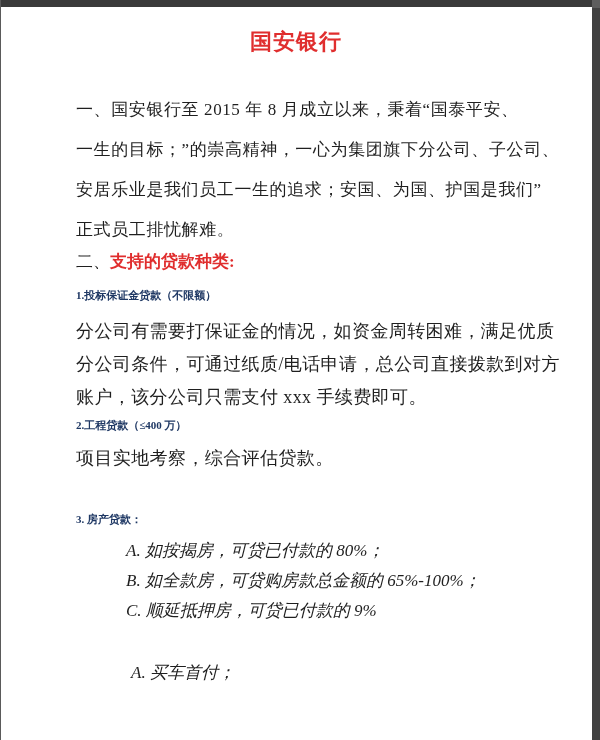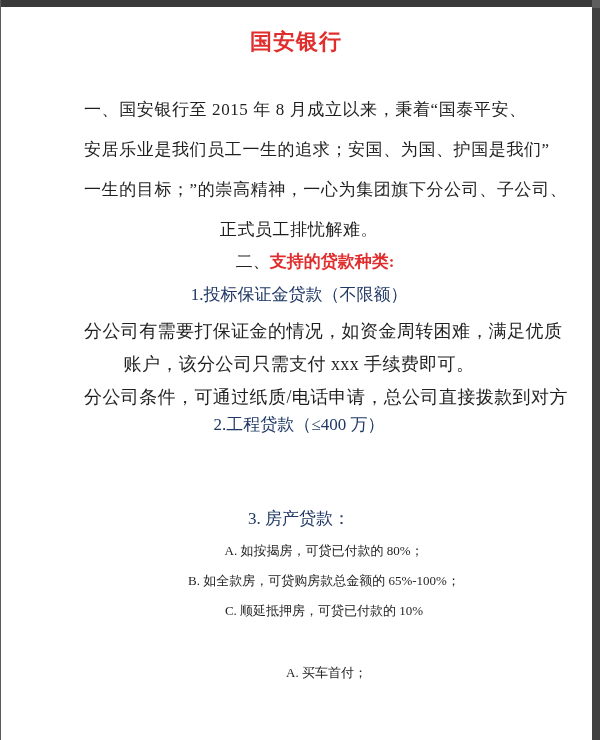--- a/index.html
+++ b/index.html
@@ -36,96 +36,96 @@
   .doc-title {
     position: absolute; top: 28px; left: 0;
     width: 592px;
     text-align: center;
     font-size: 22px;
     font-weight: bold;
     color: #e02e2e;
     letter-spacing: 1px;
     line-height: 28px;
   }
-  .block { position: absolute; left: 84px; width: 430px; text-align: center; }
+  .block { position: absolute; left: 76px; width: 430px; }
   .intro {
     top: 90px;
     font-size: 17px;
     line-height: 40px;
     letter-spacing: 0.6px;
     white-space: nowrap;
   }
   .sec-heading {
     top: 250px;
     font-size: 17px;
     line-height: 24px;
     white-space: nowrap;
-    margin-left: 16px;
   }
   .sec-heading .red { color: #e02e2e; font-weight: bold; }
   .loan-heading {
-    font-size: 17px;
-    font-weight: normal;
+    font-size: 11px;
+    font-weight: bold;
     color: #1f3864;
     line-height: 22px;
     white-space: nowrap;
   }
   .h-bid { top: 284px; }
   .h-proj { top: 414px; }
   .h-prop { top: 508px; }
   .h-cons { top: 630px; padding-left: 8px; }
   .body-text {
     font-size: 18px;
     letter-spacing: 0.4px;
     white-space: nowrap;
   }
   .b-bid { top: 315px; line-height: 33px; }
   .b-proj { top: 442px; line-height: 32px; }
-  .items { font-size: 13px; line-height: 30px; white-space: nowrap; }
+  .items { font-size: 17px; line-height: 30px; white-space: nowrap; font-style: italic; }
   .i-prop { top: 536px; padding-left: 50px; }
   .i-cons { top: 658px; padding-left: 55px; }
 </style>
 </head>
 <body>
 
 <div class="page">
 
   <div class="topbar"></div>
   <div class="left-edge"></div>
   <div class="scrollbar"></div>
   <div class="scrollbar-corner"></div>
 
   <div class="doc-title">国安银行</div>
 
   <div class="block intro">
     <div>一、国安银行至 2015 年 8 月成立以来，秉着“国泰平安、</div>
+    <div>一生的目标；”的崇高精神，一心为集团旗下分公司、子公司、</div>
     <div>安居乐业是我们员工一生的追求；安国、为国、护国是我们”</div>
-    <div>一生的目标；”的崇高精神，一心为集团旗下分公司、子公司、</div>
     <div>正式员工排忧解难。</div>
   </div>
 
   <div class="block sec-heading">
     <span>二、</span><span class="red">支持的贷款种类:</span>
   </div>
 
   <div class="block loan-heading h-bid">1.投标保证金贷款（不限额）</div>
   <div class="block body-text b-bid">
     <div>分公司有需要打保证金的情况，如资金周转困难，满足优质</div>
+    <div>分公司条件，可通过纸质/电话申请，总公司直接拨款到对方</div>
     <div>账户，该分公司只需支付 xxx 手续费即可。</div>
-    <div>分公司条件，可通过纸质/电话申请，总公司直接拨款到对方</div>
   </div>
 
   <div class="block loan-heading h-proj">2.工程贷款（≤400 万）</div>
   <div class="block body-text b-proj">
+    <div>项目实地考察，综合评估贷款。</div>
   </div>
 
   <div class="block loan-heading h-prop">3. 房产贷款：</div>
   <div class="block items i-prop">
     <div>A. 如按揭房，可贷已付款的 80%；</div>
     <div>B. 如全款房，可贷购房款总金额的 65%-100%；</div>
-    <div>C. 顺延抵押房，可贷已付款的 10%</div>
+    <div>C. 顺延抵押房，可贷已付款的 9%</div>
   </div>
 
   <div class="block items i-cons">
     <div>A. 买车首付；</div>
   </div>
 
 </div>
 
 </body></html>

